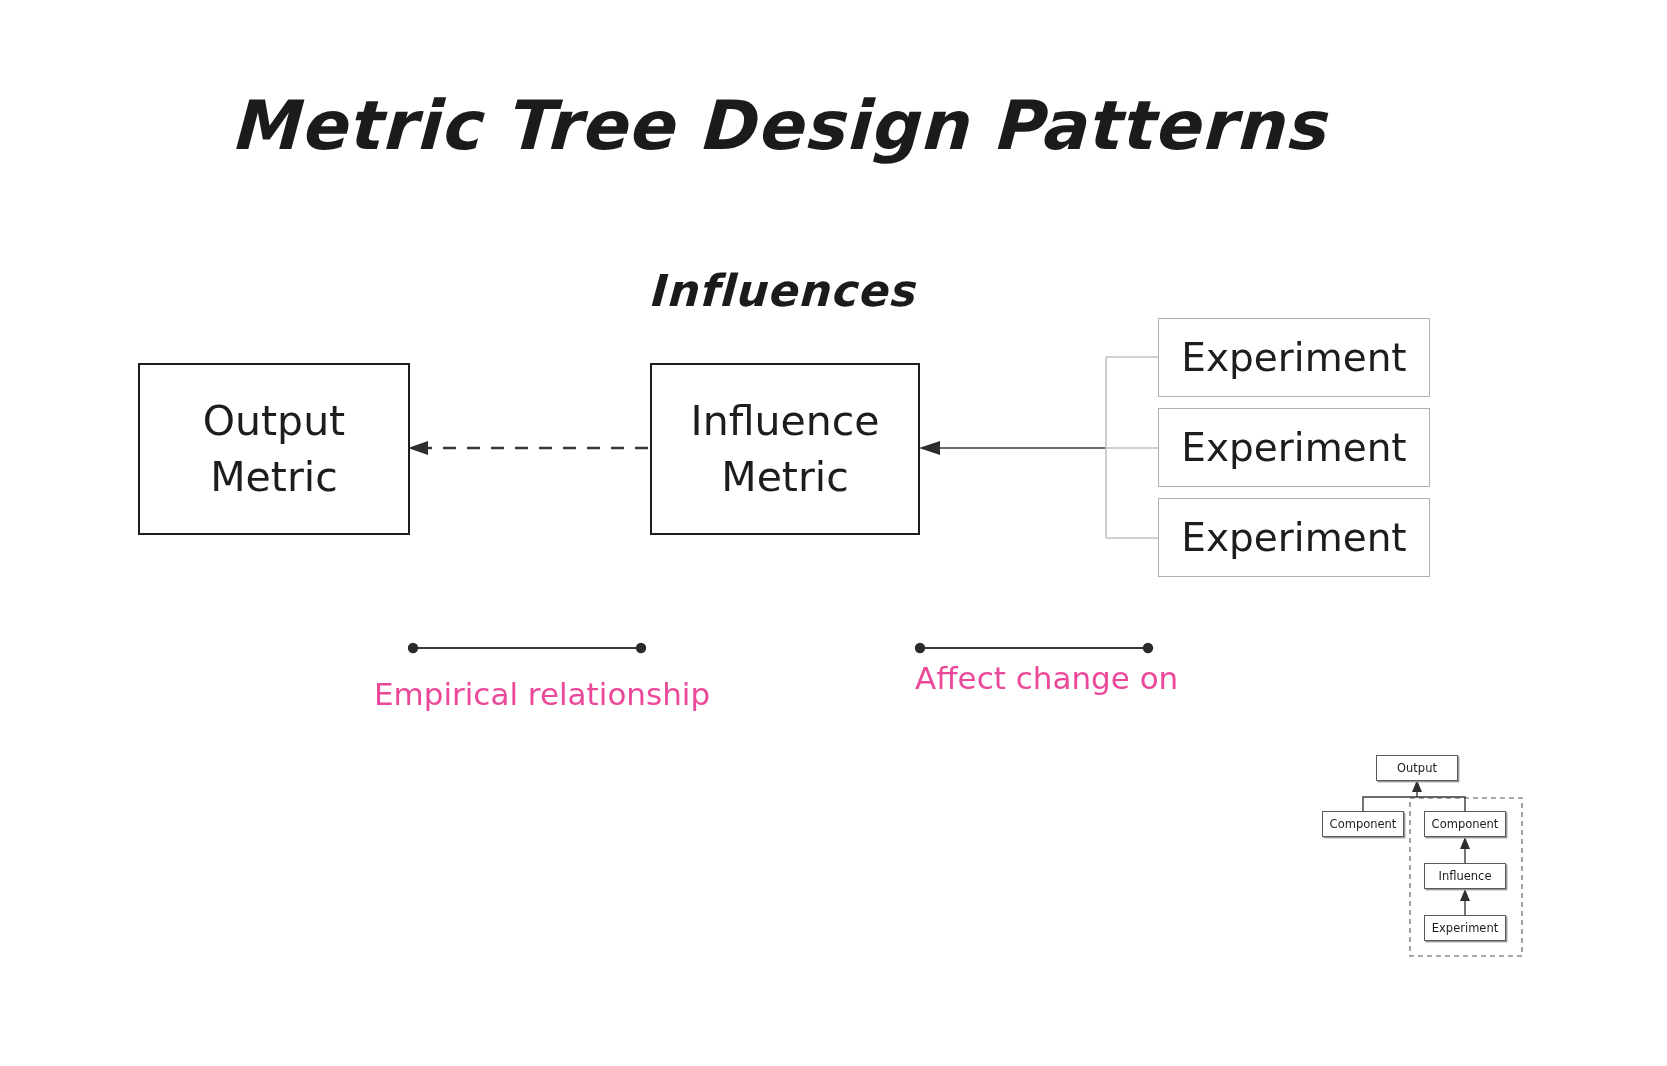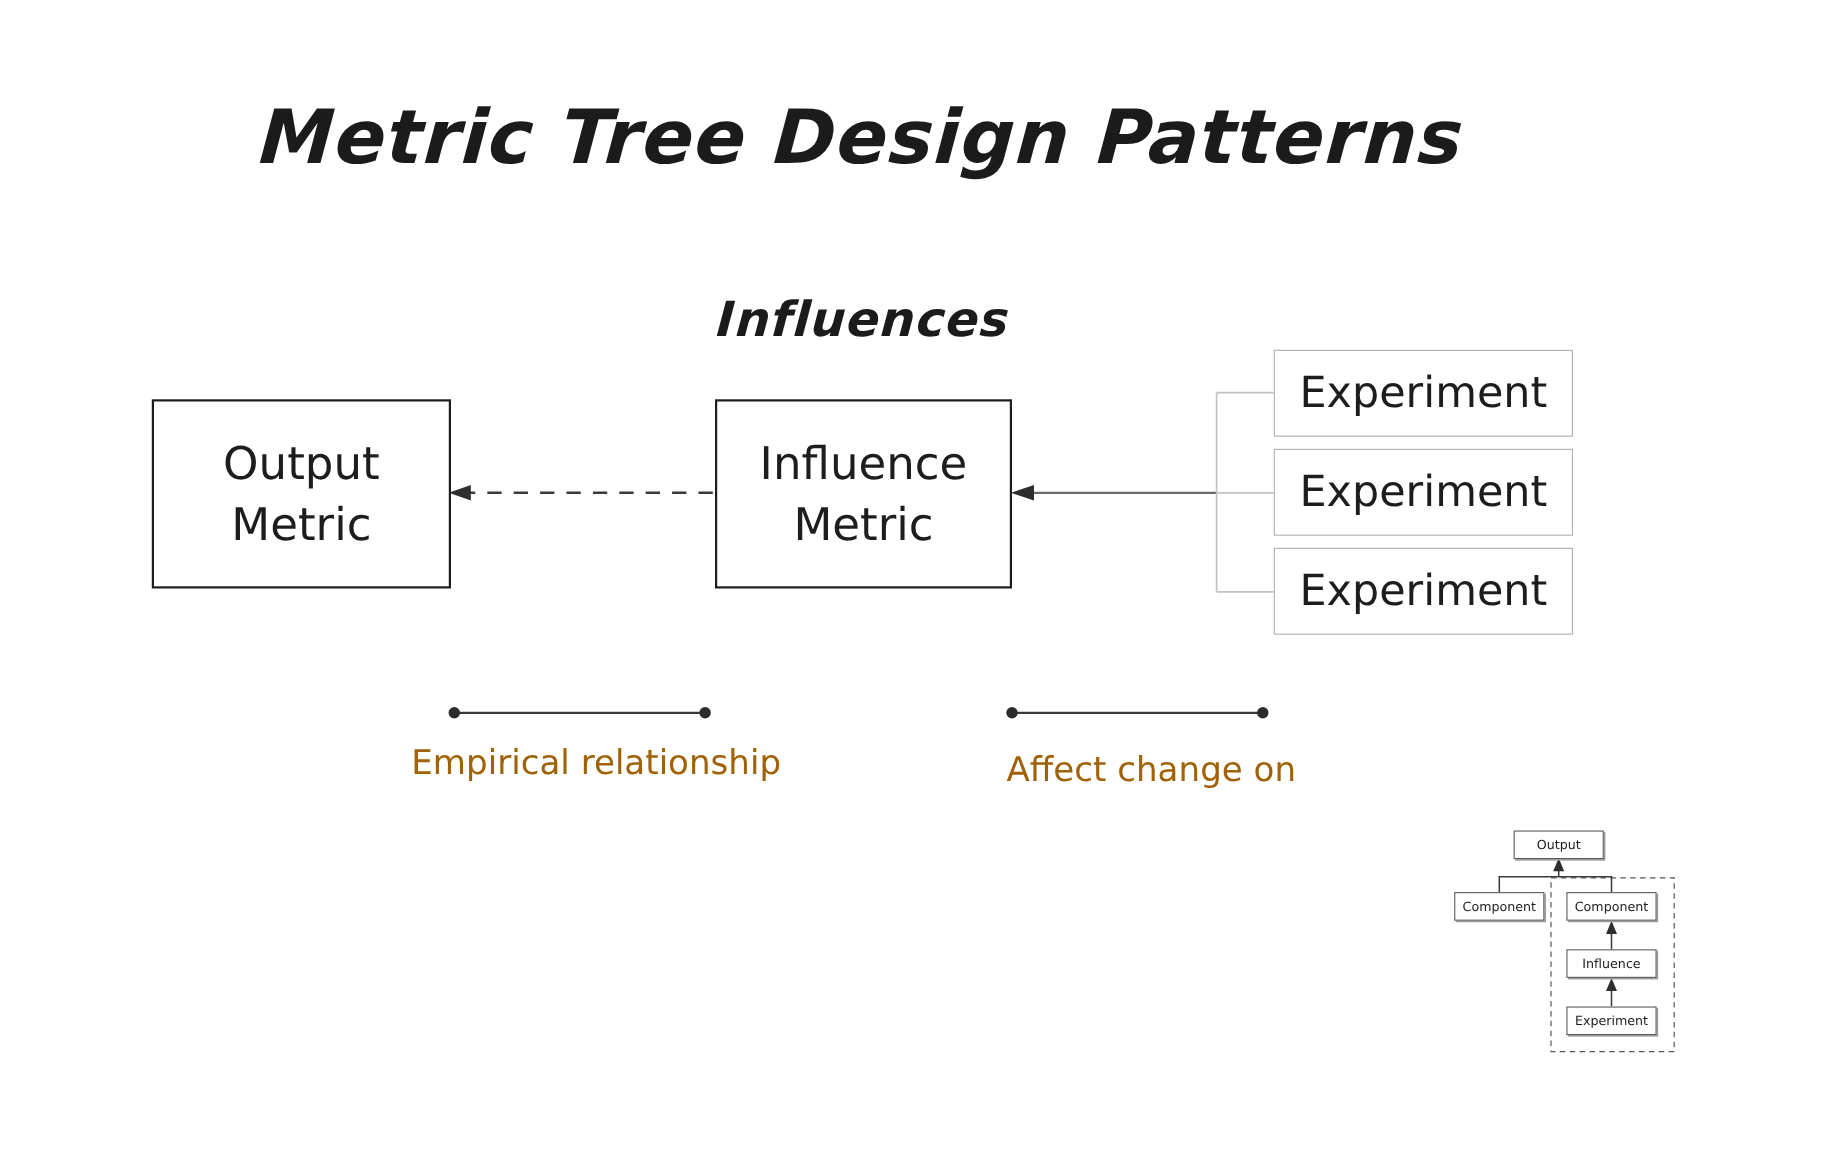--- a/index.html
+++ b/index.html
@@ -74,24 +74,24 @@
   #experiment-3{top:498px;}
 
   
   #wires{position:absolute;left:0;top:0;width:1667px;height:1066px;pointer-events:none;}
 
   
   .legend-caption{
     position:absolute;
     font-size:31px;
     line-height:45px;
-    color:#a16207;
+    color:#ec4899;
   }
   #legend-left-caption{left:372px;top:672px;width:340px;text-align:center;}
-  #legend-right-caption{left:915px;top:678px;width:290px;text-align:left;}
+  #legend-right-caption{left:915px;top:656px;width:290px;text-align:left;}
 
   
   #thumbnail{
     position:absolute;left:1306px;top:750px;width:230px;height:210px;
   }
   .thumb-box{
     position:absolute;
     border:1.1px solid #5a5a5a;
     background:#ffffff;
     box-sizing:border-box;

